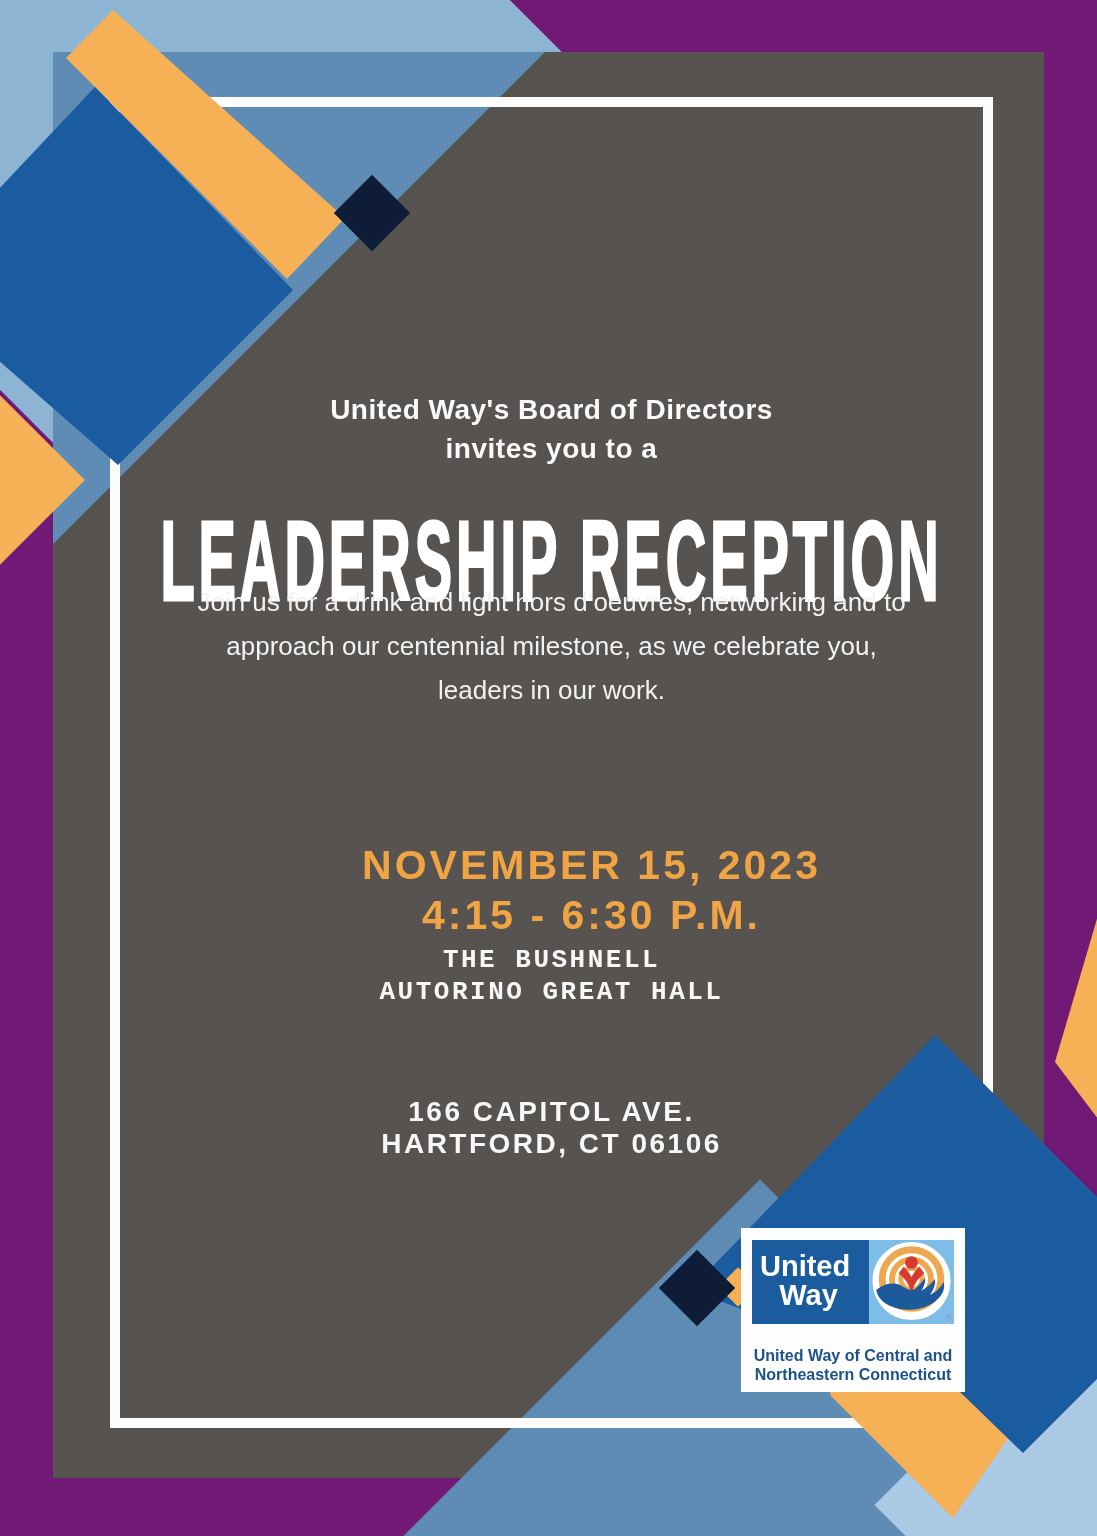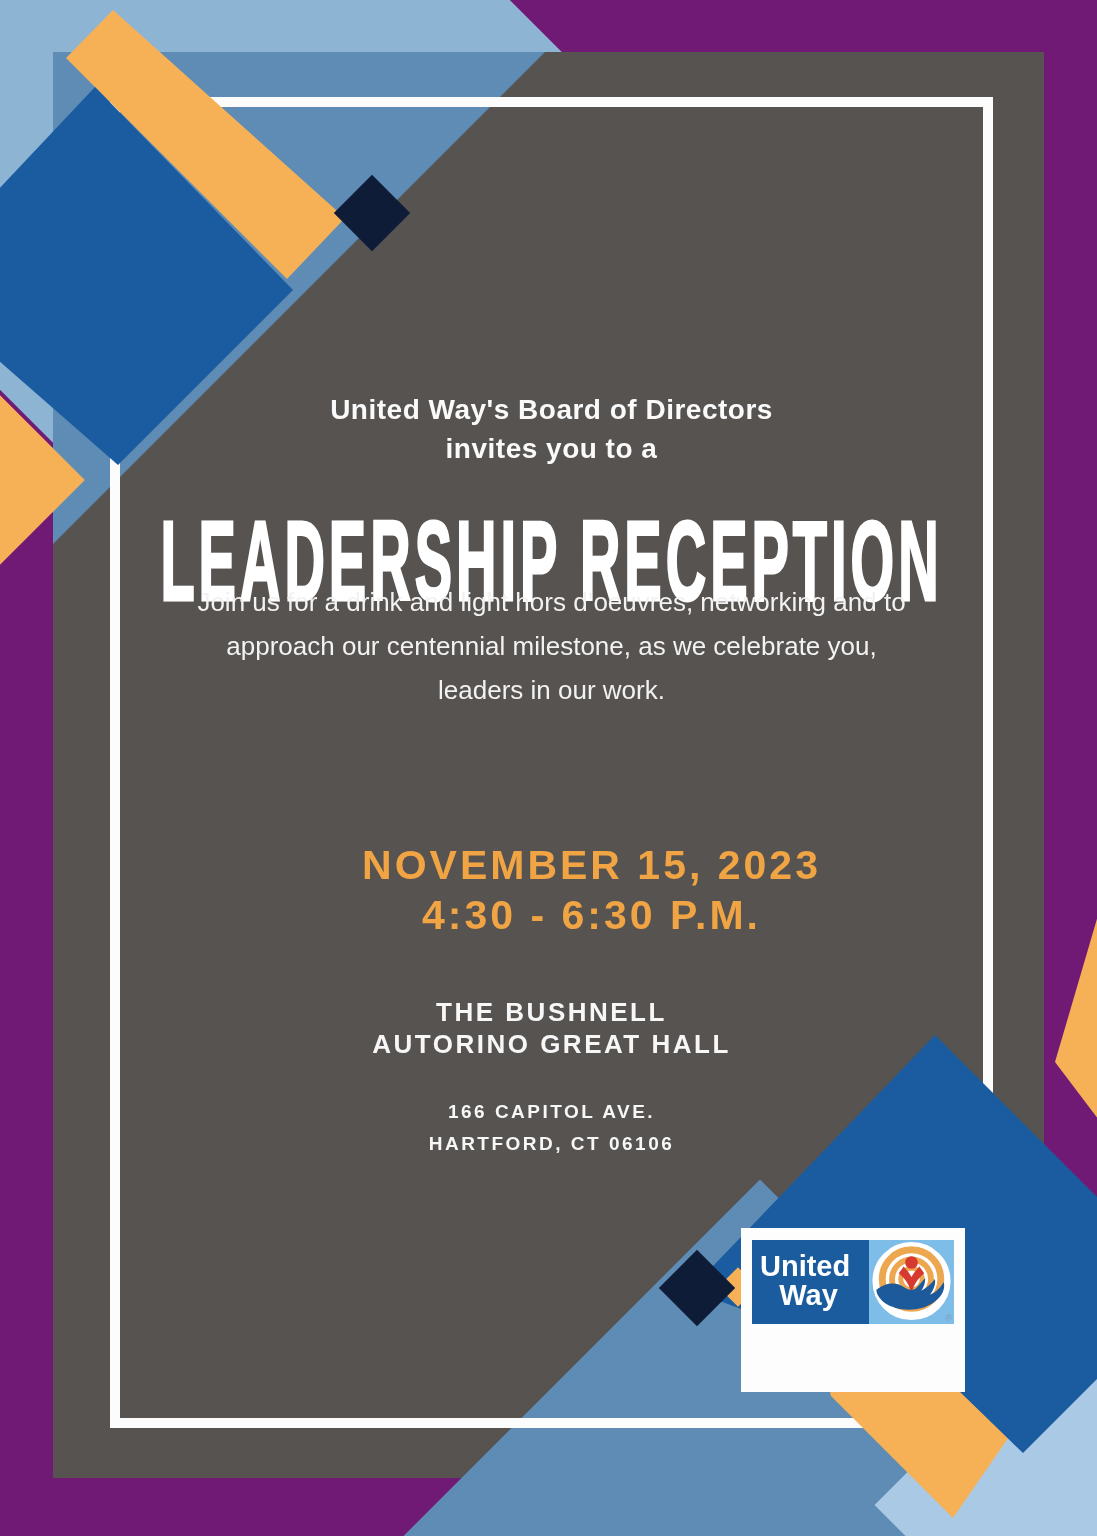--- a/index.html
+++ b/index.html
@@ -33,22 +33,22 @@
   
   .txt{position:absolute;left:110px;width:883px;text-align:center;color:#f5f5f5;}
   .intro{top:390px;font-size:28px;font-weight:700;line-height:39px;letter-spacing:.5px;color:#fafafa;}
   .title-wrap{top:503px;height:114px;display:flex;align-items:center;justify-content:center;}
   .title-text{
     font-size:56px;font-weight:700;letter-spacing:4px;color:#ffffff;white-space:nowrap;
     transform:scaleY(2.02);-webkit-text-stroke:1.5px #ffffff;
   }
   .body-copy{top:580px;font-size:26px;font-weight:400;line-height:44px;color:#f2f2f2;}
   .date-block{top:840px;font-size:41px;font-weight:700;line-height:50px;letter-spacing:3px;color:#f0a443;padding-left:40px;}
-  .venue-block{top:996px;font-size:26px;font-weight:700;line-height:32px;letter-spacing:2.5px;color:#f7f7f7;}
-  .addr-block{top:1096px;font-size:19px;font-weight:700;line-height:32px;letter-spacing:2.5px;color:#f7f7f7;}
+  .venue-block{top:944px;font-size:26px;font-weight:700;line-height:32px;letter-spacing:2.5px;color:#f7f7f7;font-family:Liberation Mono, monospace;}
+  .addr-block{top:1096px;font-size:28px;font-weight:700;line-height:32px;letter-spacing:2.5px;color:#f7f7f7;}
 
   
   .uw-card{position:absolute;left:741px;top:1228px;width:224px;height:164px;background:#fdfdfd;}
   .uw-logo-row{position:absolute;left:11px;top:12px;width:202px;height:84px;display:flex;}
   .uw-wordmark{
     width:117px;height:84px;background:#1b5c9e;color:#ffffff;font-weight:700;
     display:flex;flex-direction:column;justify-content:center;box-sizing:border-box;padding:2px 6px 4px 8px;
   }
   .uw-w1{font-size:29px;line-height:29px;letter-spacing:0;}
   .uw-w2{font-size:29px;line-height:29px;text-align:center;padding-right:6px;}
@@ -91,21 +91,21 @@
   </div>
 
   <div class="txt body-copy">
     <div>Join us for a drink and light hors d’oeuvres, networking and to</div>
     <div>approach our centennial milestone, as we celebrate you,</div>
     <div>leaders in our work.</div>
   </div>
 
   <div class="txt date-block">
     <div>NOVEMBER 15, 2023</div>
-    <div>4:30 - 6:30 P.M.</div>
+    <div>4:15 - 6:30 P.M.</div>
   </div>
 
   <div class="txt venue-block">
     <div>THE BUSHNELL</div>
     <div>AUTORINO GREAT HALL</div>
   </div>
 
   <div class="txt addr-block">
     <div>166 CAPITOL AVE.</div>
     <div>HARTFORD, CT 06106</div>
@@ -124,15 +124,19 @@
           <circle cx="42" cy="39" r="20" fill="none" stroke="#eda74f" stroke-width="6"></circle>
           <circle cx="42" cy="39" r="11" fill="none" stroke="#eda74f" stroke-width="5"></circle>
           <circle cx="42" cy="41" r="38" fill="none" stroke="#ffffff" stroke-width="4"></circle>
           <circle cx="42" cy="22" r="6.5" fill="#d6392f"></circle>
           <path d="M42 54 C40 45 36 39 29 33 L34 26 C38 31 40 33 42 37 C44 33 46 31 50 26 L55 33 C48 39 44 45 42 54 Z" fill="#d6392f"></path>
           <path d="M6 50 C16 42 26 42 34 47 C39 50 43 51 46 49 C50 46 52 42 56 38 C56 43 55 47 52 51 C58 48 62 44 66 39 C67 44 65 50 61 55 C68 52 72 47 75 42 C77 49 73 57 66 62 C52 73 28 73 14 63 C9 59 6 54 6 50 Z" fill="#1d5a9b"></path>
         </svg>
         <span class="uw-reg">®</span>
       </div>
     </div>
+    <div class="uw-org">
+      <div>United Way of Central and</div>
+      <div>Northeastern Connecticut</div>
+    </div>
   </div>
 
 </div>
 
 </body></html>

